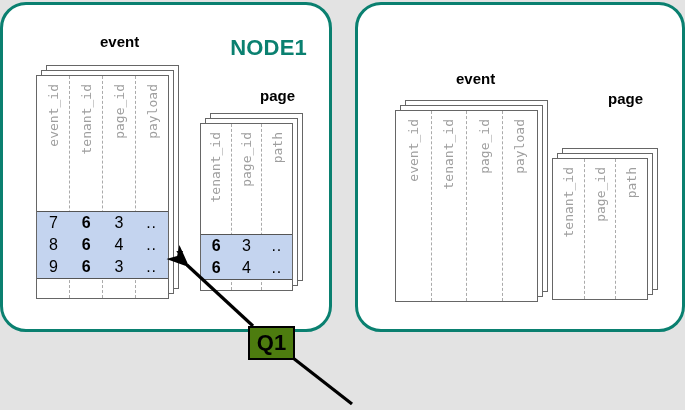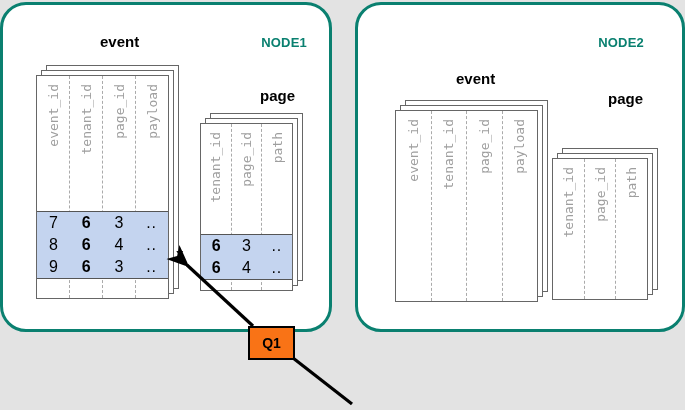--- a/index.html
+++ b/index.html
@@ -19,21 +19,21 @@
     border:3px solid var(--teal,#0a8070);
     border-radius:26px;
     box-sizing:border-box;
   }
   #node1{left:0px;  top:2px; width:332px; height:330px;}
   #node2{left:355px;top:2px; width:330px; height:330px;}
 
   .node-label{
     position:absolute;
     font-weight:bold;
-    font-size:13px;
+    font-size:22px;
     color:#0a8070;
     letter-spacing:.2px;
     white-space:nowrap;
   }
   #node1 .node-label{right:22px;top:30px;}
   #node2 .node-label{right:38px;top:30px;}
 
   
   .tbl-title{
     position:absolute;
@@ -108,24 +108,24 @@
     position:absolute;
     font-size:15px;
     font-family:"Liberation Sans", sans-serif;
     color:#000;
     z-index:20;
   }
 
   
   .q1box{
     position:absolute;
-    background:#f97316;
+    background:#4d7c0f;
     border:2.5px solid #000;
     display:flex;align-items:center;justify-content:center;
-    font-weight:bold;font-size:14px;color:#000;
+    font-weight:bold;font-size:22px;color:#000;
     z-index:30;
     box-sizing:border-box;
   }
 
   svg.overlay{position:absolute;left:0;top:0;width:685px;height:410px;z-index:25;pointer-events:none;}
 </style>
 </head>
 <body>
 
 <div class="stage">
@@ -218,21 +218,20 @@
             <div class="bcell bold">6</div>
             <div class="bcell">4</div>
             <div class="bcell dots">..</div>
           </div>
         </div>
       </div>
     </div>
   </div>
 
   <div class="node" id="node2">
-    <div class="node-label">NODE2</div>
 
     <div class="tbl-title" style="left:63px;top:65px;">event</div>
 
     <div class="tablestack" style="left:37px;top:105px;width:153px;height:198px;">
       <div class="sheet back2" style="width:143px;height:192px;"></div>
       <div class="sheet back1" style="width:143px;height:192px;"></div>
       <div class="sheet front" style="width:143px;height:192px;">
         <div class="cols">
           <div class="col">
             <div class="colname-wrap">

